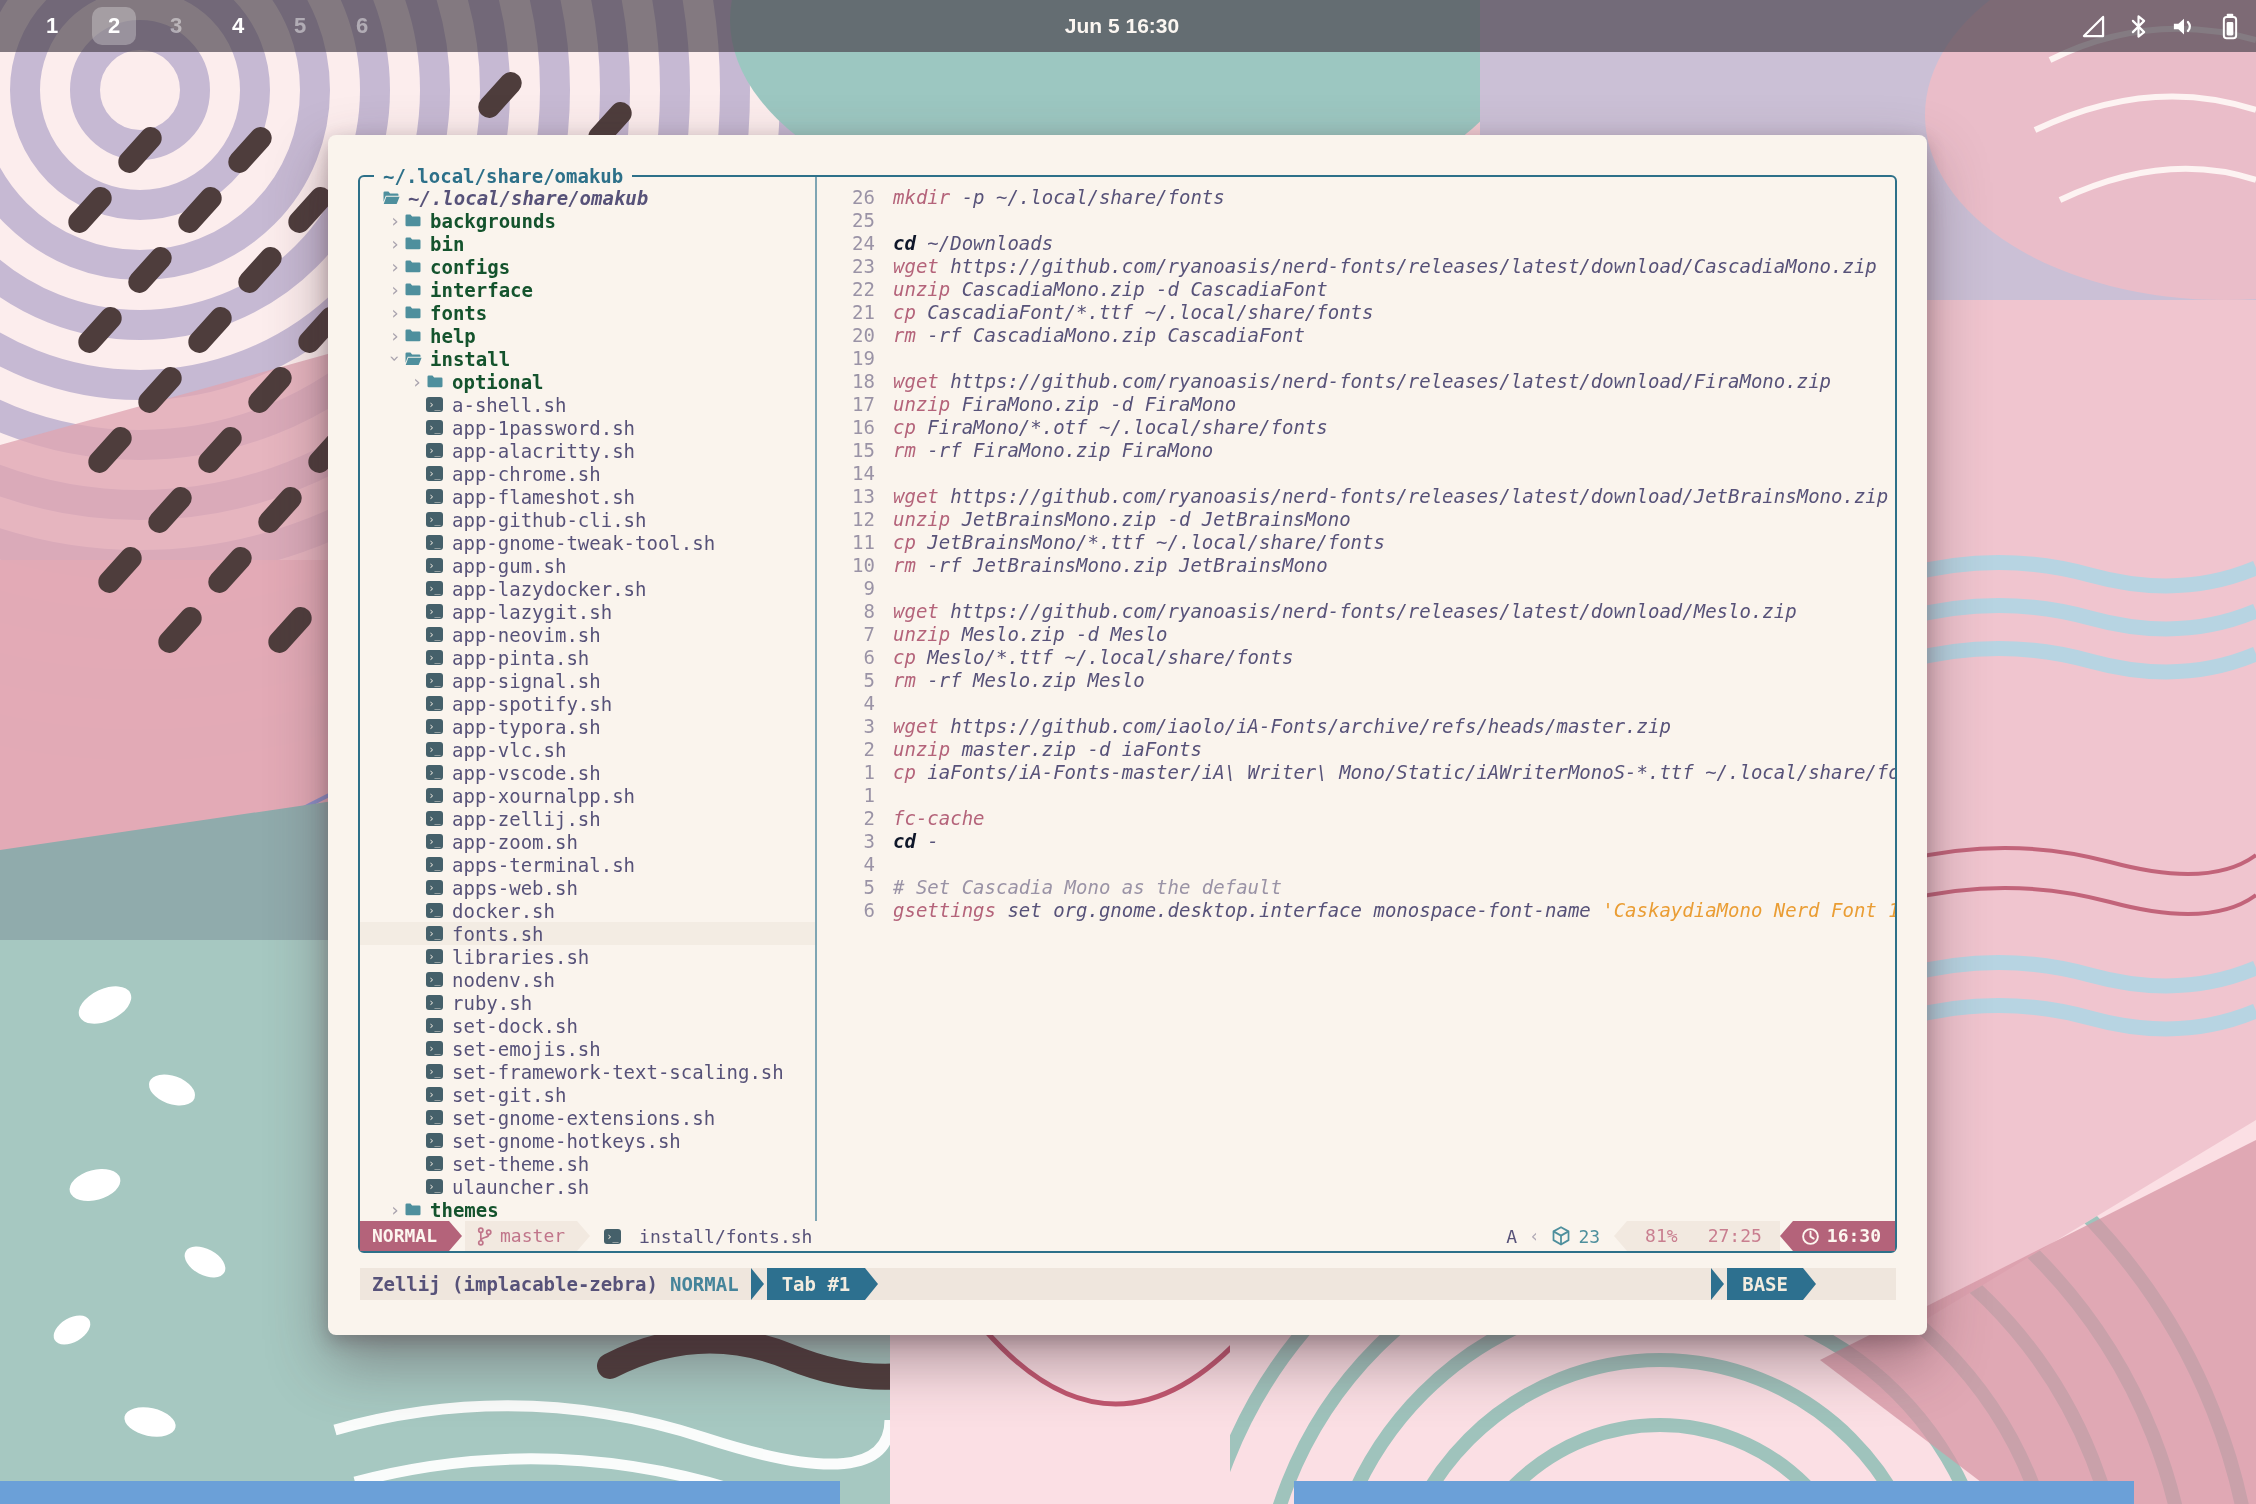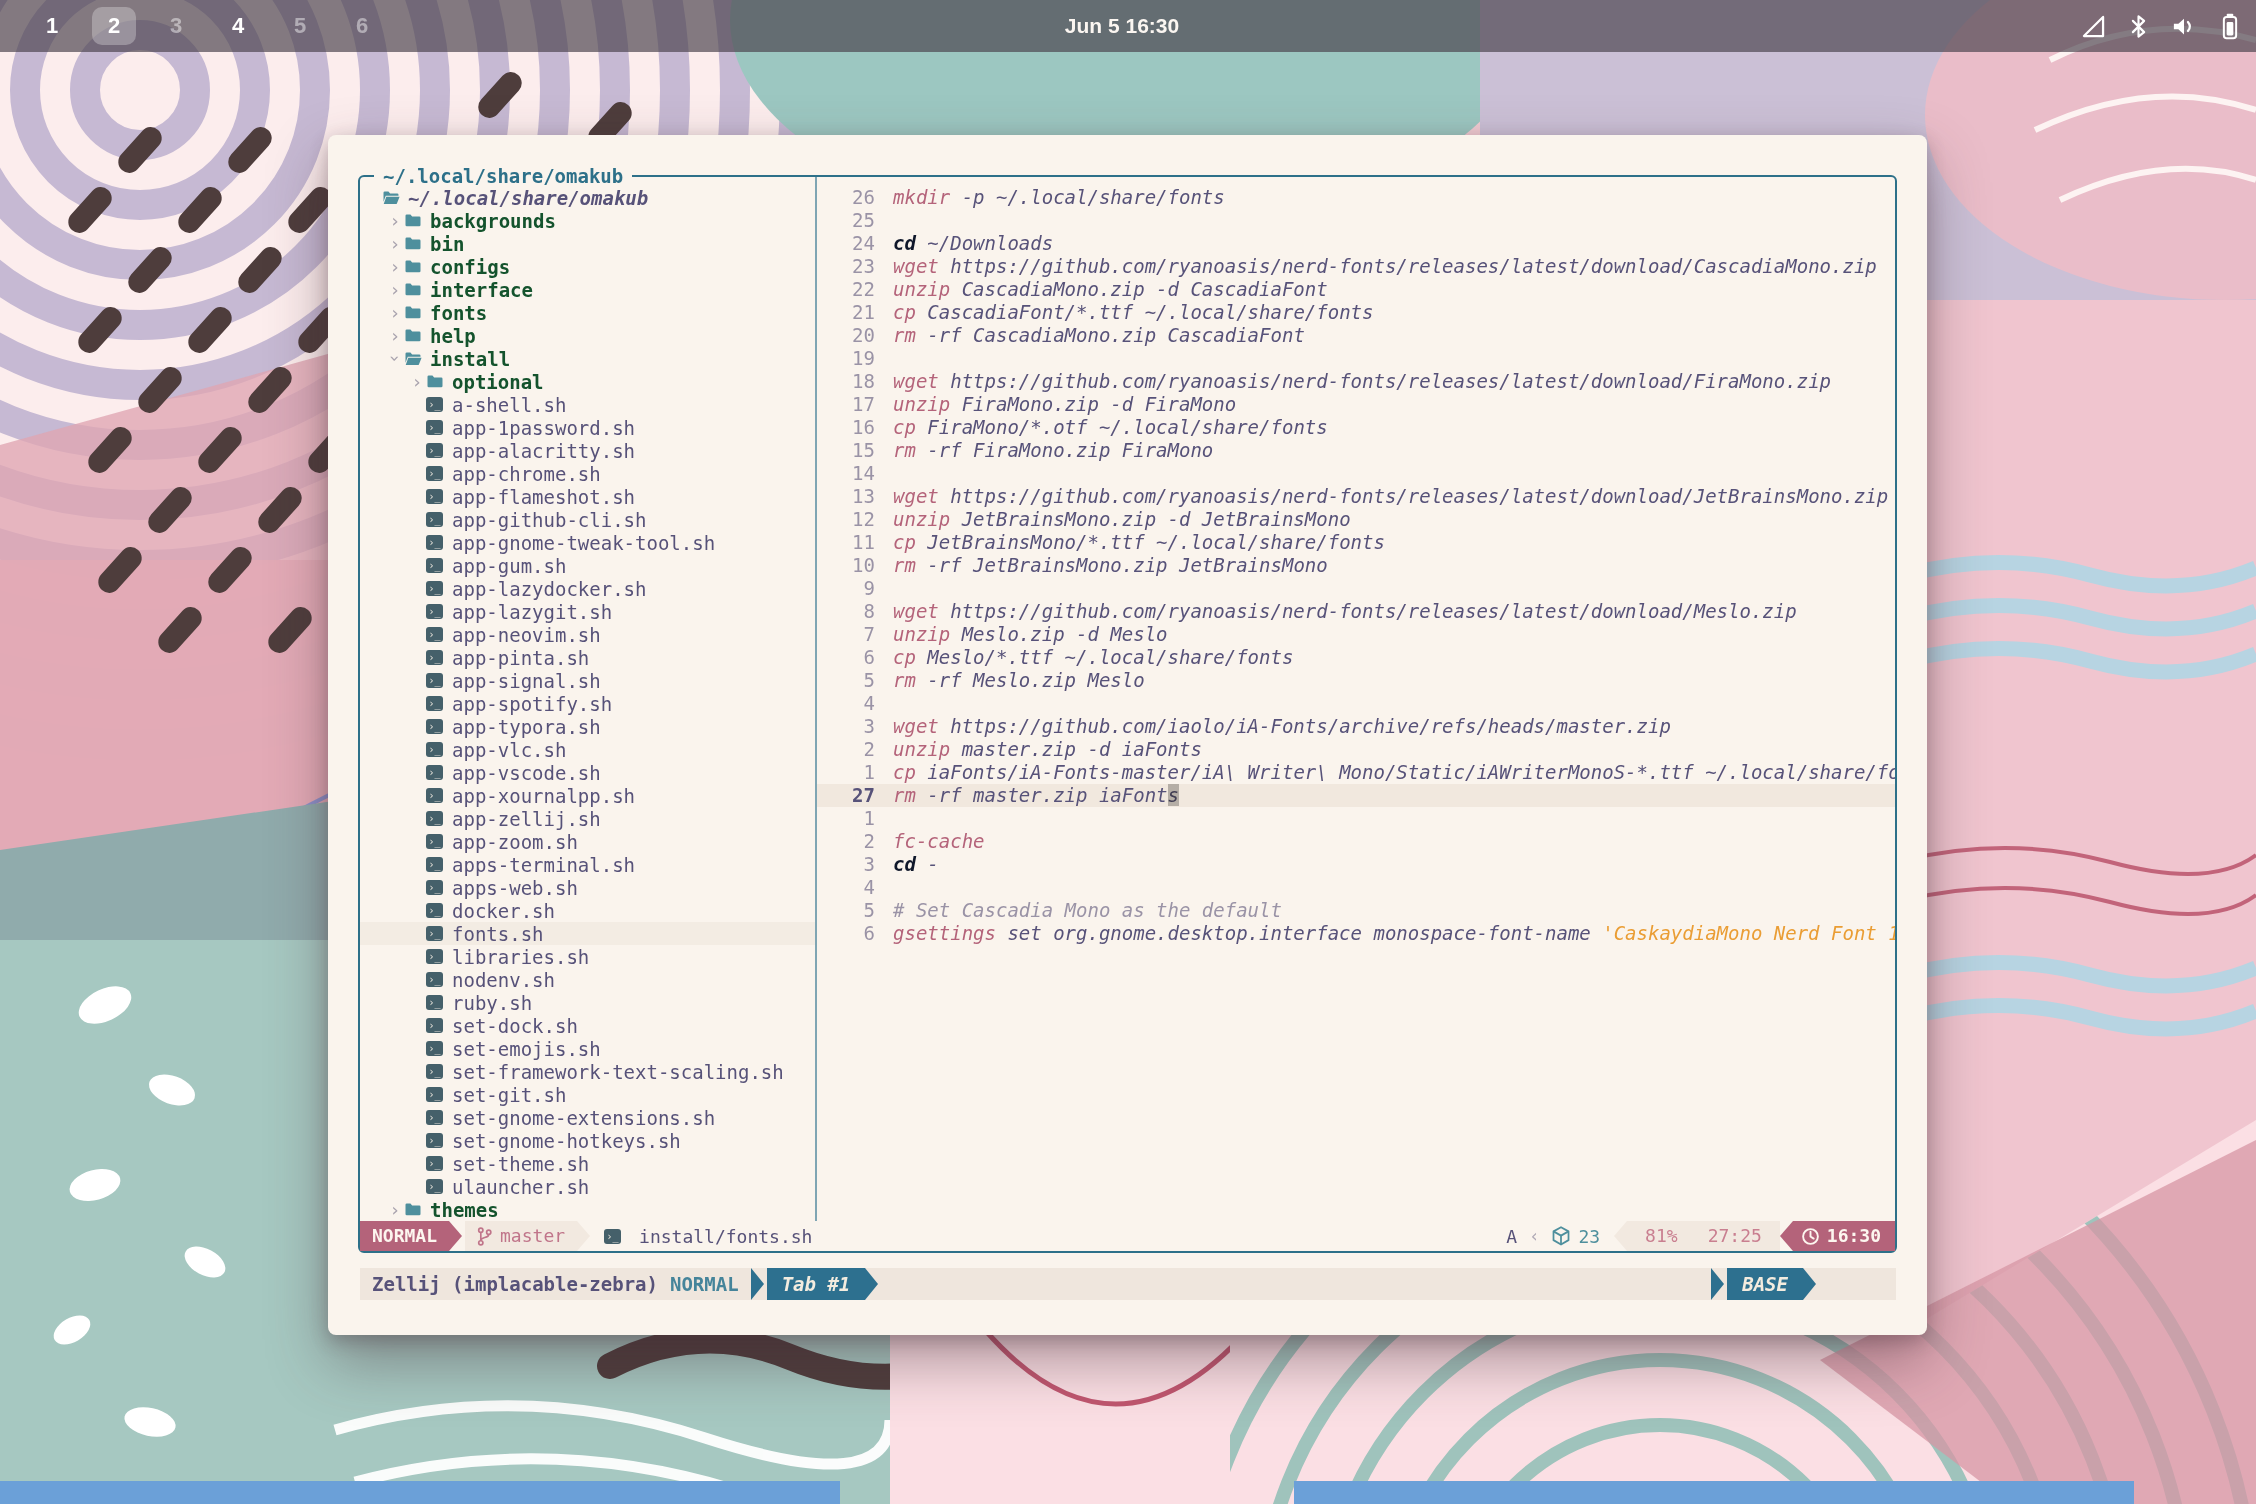--- a/index.html
+++ b/index.html
@@ -72,21 +72,21 @@
   .sl-count{color:#4e8f9d;margin-left:7px;}
   .seg-prog{background:#f2e9e0;color:#c97f90;height:30px;line-height:30px;padding:0 18px;
             display:flex;gap:30px;margin-left:14px;}
   .seg-time{background:#b4637a;color:#fdf6ef;font-weight:bold;height:30px;line-height:30px;
             padding:0 14px 0 8px;display:flex;align-items:center;gap:7px;}
   
   .zbar{position:absolute;left:32px;right:31px;bottom:35px;height:32px;background:#efe6dd;
         display:flex;align-items:center;padding-left:12px;font-size:19px;}
   .z-session{color:#575279;font-weight:bold;}
   .z-mode{color:#45849a;font-weight:bold;margin-left:12px;}
-  .rib{display:flex;align-items:center;margin-left:12px;font-style:italic;}
+  .rib{display:flex;align-items:center;margin-left:12px;}
   .rib .a{width:0;height:0;border-top:16px solid transparent;border-bottom:16px solid transparent;
           border-left:13px solid #2d708f;margin-right:3px;}
   .rib .b{background:#2d708f;color:#f3ecdf;height:32px;line-height:32px;padding:0 15px;font-weight:bold;}
   .rib .p{width:0;height:0;border-top:16px solid transparent;border-bottom:16px solid transparent;
           border-left:13px solid #2d708f;}
   .rib.right{position:absolute;right:80px;margin-left:0;}
 </style>
 </head>
 <body>
 
@@ -347,21 +347,20 @@
           <div class="crow"><span class="lnum">10</span><span class="txt"><span class="cmd">rm</span><span class="arg"> -rf JetBrainsMono.zip JetBrainsMono</span></span></div>
           <div class="crow"><span class="lnum">9</span><span class="txt"></span></div>
           <div class="crow"><span class="lnum">8</span><span class="txt"><span class="cmd">wget</span><span class="arg"> https://github.com/ryanoasis/nerd-fonts/releases/latest/download/Meslo.zip</span></span></div>
           <div class="crow"><span class="lnum">7</span><span class="txt"><span class="cmd">unzip</span><span class="arg"> Meslo.zip -d Meslo</span></span></div>
           <div class="crow"><span class="lnum">6</span><span class="txt"><span class="cmd">cp</span><span class="arg"> Meslo/*.ttf ~/.local/share/fonts</span></span></div>
           <div class="crow"><span class="lnum">5</span><span class="txt"><span class="cmd">rm</span><span class="arg"> -rf Meslo.zip Meslo</span></span></div>
           <div class="crow"><span class="lnum">4</span><span class="txt"></span></div>
           <div class="crow"><span class="lnum">3</span><span class="txt"><span class="cmd">wget</span><span class="arg"> https://github.com/iaolo/iA-Fonts/archive/refs/heads/master.zip</span></span></div>
           <div class="crow"><span class="lnum">2</span><span class="txt"><span class="cmd">unzip</span><span class="arg"> master.zip -d iaFonts</span></span></div>
           <div class="crow"><span class="lnum">1</span><span class="txt"><span class="cmd">cp</span><span class="arg"> iaFonts/iA-Fonts-master/iA\ Writer\ Mono/Static/iAWriterMonoS-*.ttf ~/.local/share/fon</span></span></div>
-          <div class="crow cur"><span class="lnum">27</span><span class="txt"><span class="cmd">rm</span><span class="arg"> -rf master.zip iaFont</span><span class="cursor">s</span></span></div>
           <div class="crow"><span class="lnum">1</span><span class="txt"></span></div>
           <div class="crow"><span class="lnum">2</span><span class="txt"><span class="cmd">fc-cache</span></span></div>
           <div class="crow"><span class="lnum">3</span><span class="txt"><span class="cmdb">cd</span><span class="arg"> -</span></span></div>
           <div class="crow"><span class="lnum">4</span><span class="txt"></span></div>
           <div class="crow"><span class="lnum">5</span><span class="txt"><span class="com"># Set Cascadia Mono as the default</span></span></div>
           <div class="crow"><span class="lnum">6</span><span class="txt"><span class="cmd">gsettings</span><span class="arg"> set org.gnome.desktop.interface monospace-font-name </span><span class="str">'CaskaydiaMono Nerd Font 10</span></span></div>
         </div>
     </div>
     <div class="statusline">
       <div class="seg-mode">NORMAL</div>

